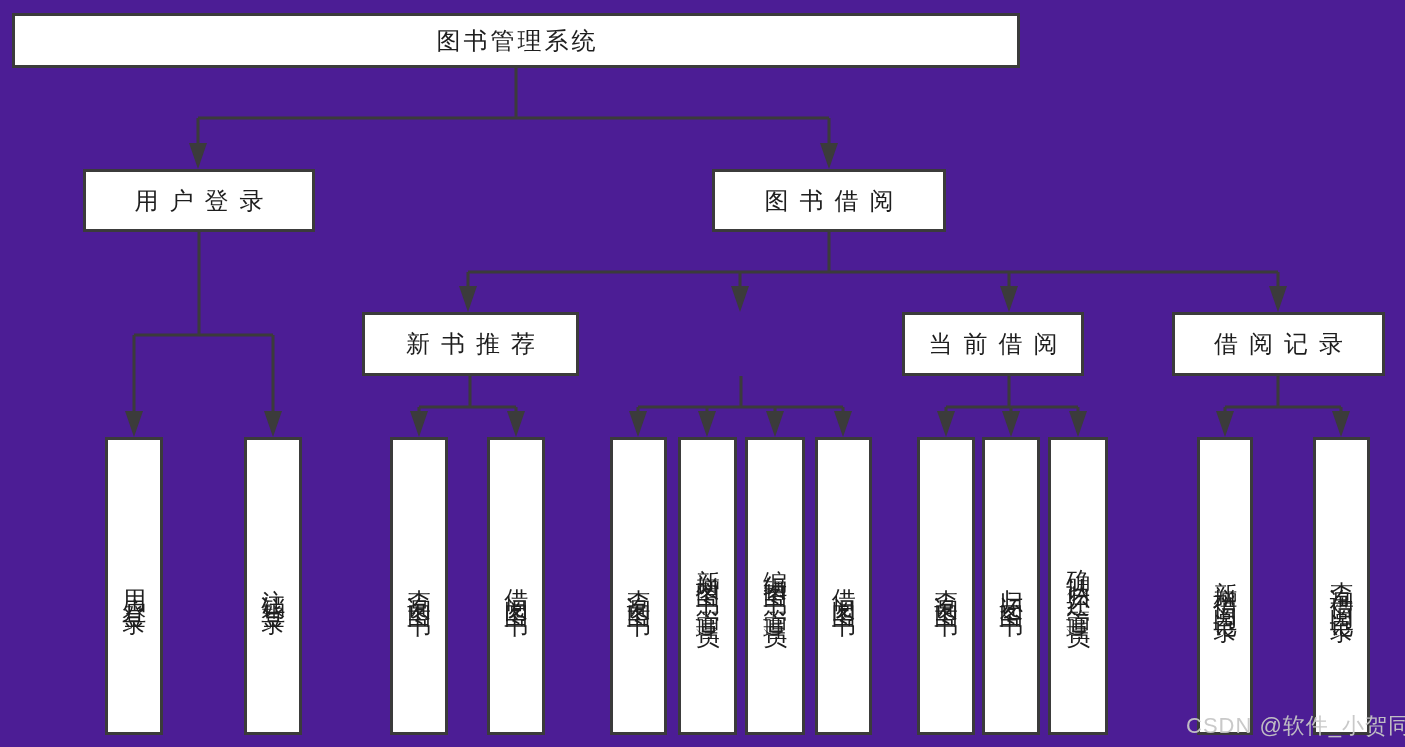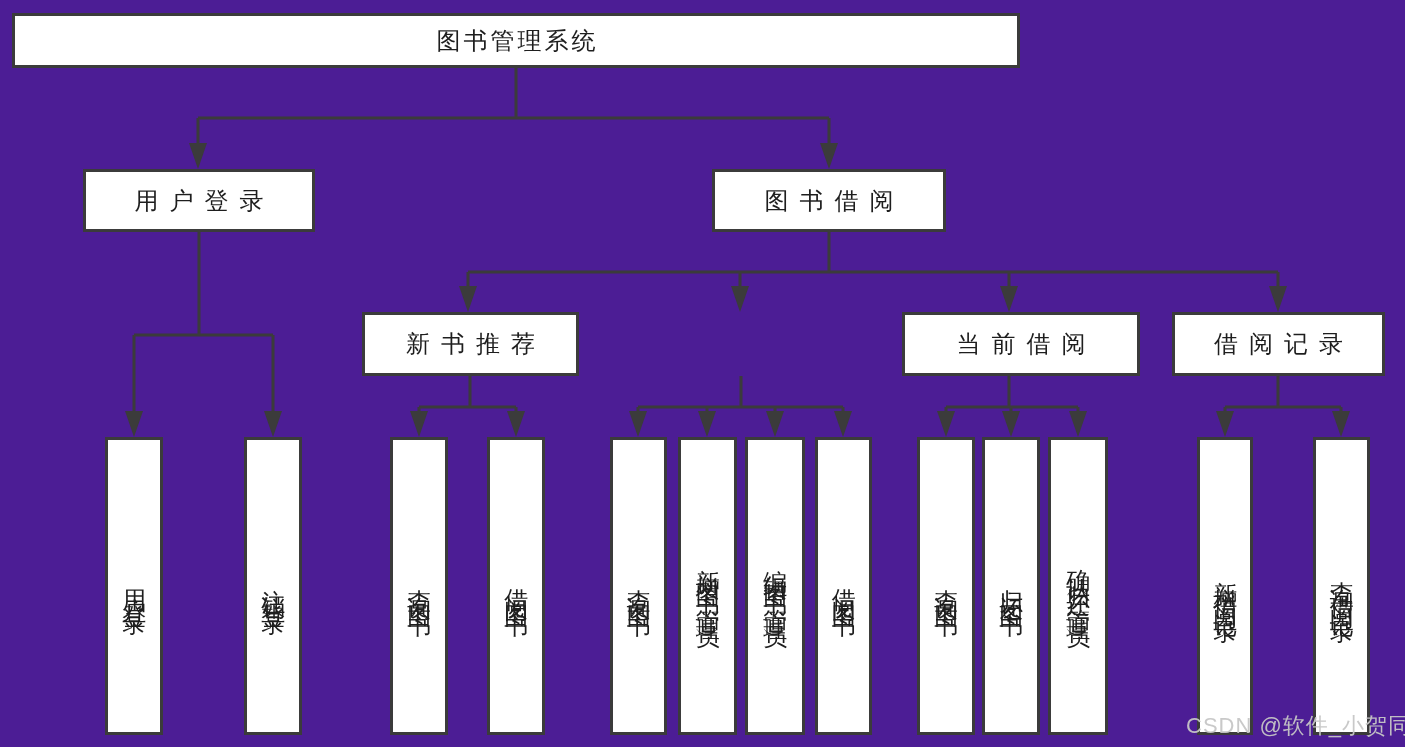--- a/index.html
+++ b/index.html
@@ -93,21 +93,21 @@
   <div class="box" style="left:83px; top:169px; width:232px; height:63px">
     <span class="h-label">用户登录</span>
   </div>
   <div class="box" style="left:712px; top:169px; width:234px; height:63px">
     <span class="h-label">图书借阅</span>
   </div>
 
   <div class="box" style="left:362px; top:312px; width:217px; height:64px">
     <span class="h-label">新书推荐</span>
   </div>
-  <div class="box" style="left:902px; top:312px; width:238px; height:64px">
+  <div class="box" style="left:902px; top:312px; width:182px; height:64px">
     <span class="h-label">当前借阅</span>
   </div>
   <div class="box" style="left:1172px; top:312px; width:213px; height:64px">
     <span class="h-label">借阅记录</span>
   </div>
 
   <div class="box" style="left:105px; top:437px; width:58px; height:298px">
     <span class="vt">用户登录</span>
   </div>
   <div class="box" style="left:244px; top:437px; width:58px; height:298px">

